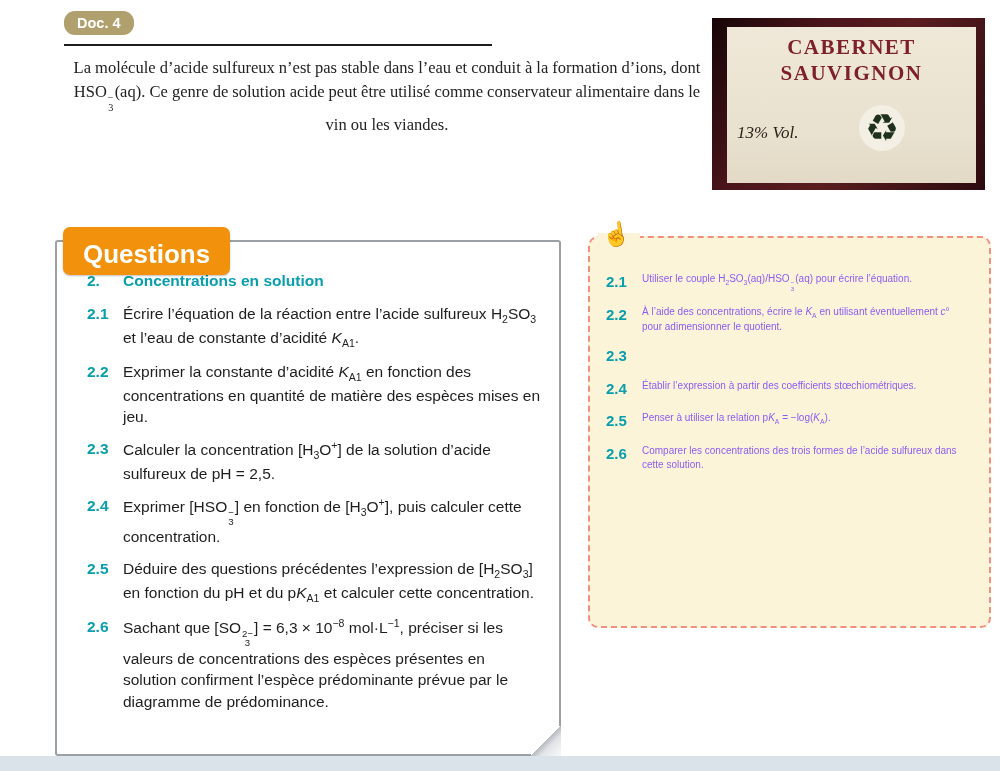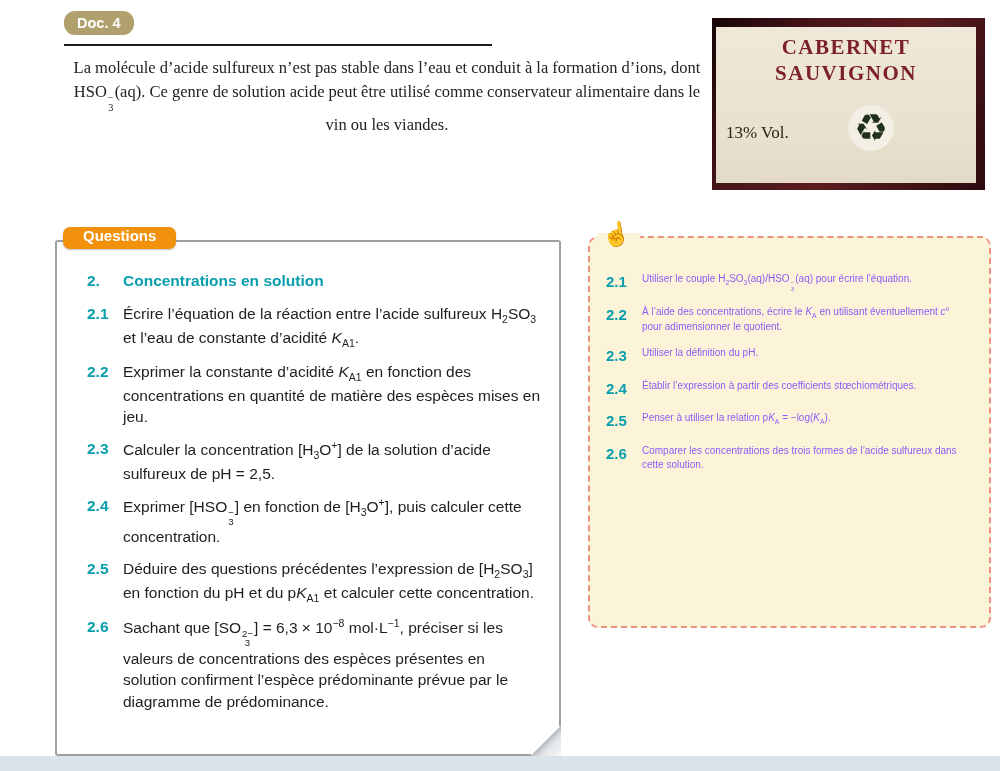--- a/index.html
+++ b/index.html
@@ -39,35 +39,35 @@
   .intro{
     position:absolute; left:62px; top:56px; width:650px;
     font-family:"Liberation Serif", serif;
     font-size:16.5px; line-height:1.44; color:#222222;text-align:center;
   }
 
   
   .wine-label{
     position:absolute; left:712px; top:18px; width:273px; height:172px;
     background:linear-gradient(120deg,#160507 0%, #4a151a 30%, #5a1d20 55%, #2c0b0f 100%);
-    padding:9px 9px 7px 4px;
+    padding:9px 9px 7px 15px;
   }
   .wine-inner{
     position:relative; width:100%; height:100%;
     background:linear-gradient(180deg,#efe8d8 0%, #e9e1cf 70%, #e2d9c6 100%);
     text-align:center;
   }
   .wine-name{
     font-family:"Liberation Serif", serif;
     color:#7c2129; font-size:21px; line-height:1.22;
     letter-spacing:1.5px; padding-top:8px; font-weight:600;
   }
   .wine-alcohol{
     position:absolute; left:10px; top:96px;
-    font-family:"Liberation Serif", serif; 
+    font-family:"Liberation Serif", serif; font-style:italic;
     font-size:17px; color:#2e2119;
   }
   .wine-recycle{
     position:absolute; left:132px; top:78px;
     width:46px; height:46px; border-radius:50%;
     background:#f4efe4;
     display:flex; align-items:center; justify-content:center;
     font-size:38px; line-height:1; color:#1f301b;
   }
   .wine-footer{
@@ -78,22 +78,22 @@
 
   
   .q-box{
     position:absolute; left:55px; top:240px; width:506px; height:516px;
     background:#ffffff;
     border:2px solid #9aa0a4; border-radius:3px;
   }
   .q-badge{
     position:absolute; top:-15px; left:6px;
     background:#f2920c; color:#ffffff;
-    font-weight:bold; font-size:15px;
-    padding:0 20px 5px 20px; border-radius:7px;
+    font-weight:bold; font-size:26px;
+    padding:12px 20px 5px 20px; border-radius:7px;
     box-shadow:0 1px 2px rgba(0,0,0,0.25);
   }
   .q-content{ padding:30px 18px 0 30px; }
   .q-section{ display:flex; margin-bottom:13px; }
   .q-sec-num{
     width:36px; flex:0 0 36px;
     color:#089eae; font-weight:bold; font-size:15.5px;
   }
   .q-sec-title{ color:#089eae; font-weight:bold; font-size:15.5px; }
   .q-item{ display:flex; margin-bottom:10px; }
@@ -234,21 +234,20 @@
           <sup>−</sup>
           <sub>3</sub>
         </span>(aq) pour écrire l’équation.</div>
   </div>
   <div class="hint-item">
     <span class="h-num">2.2</span>
     <div class="h-text">À l’aide des concentrations, écrire le <i>K</i><sub>A</sub> en utilisant éventuellement <i>c</i>° pour adimensionner le quotient.</div>
   </div>
   <div class="hint-item">
     <span class="h-num">2.3</span>
-    <div class="h-text">Utiliser la définition du pH.</div>
   </div>
   <div class="hint-item">
     <span class="h-num">2.4</span>
     <div class="h-text">Établir l’expression à partir des coefficients stœchiométriques.</div>
   </div>
   <div class="hint-item">
     <span class="h-num">2.5</span>
     <div class="h-text">Penser à utiliser la relation p<i>K</i><sub>A</sub> = −log(<i>K</i><sub>A</sub>).</div>
   </div>
   <div class="hint-item">

